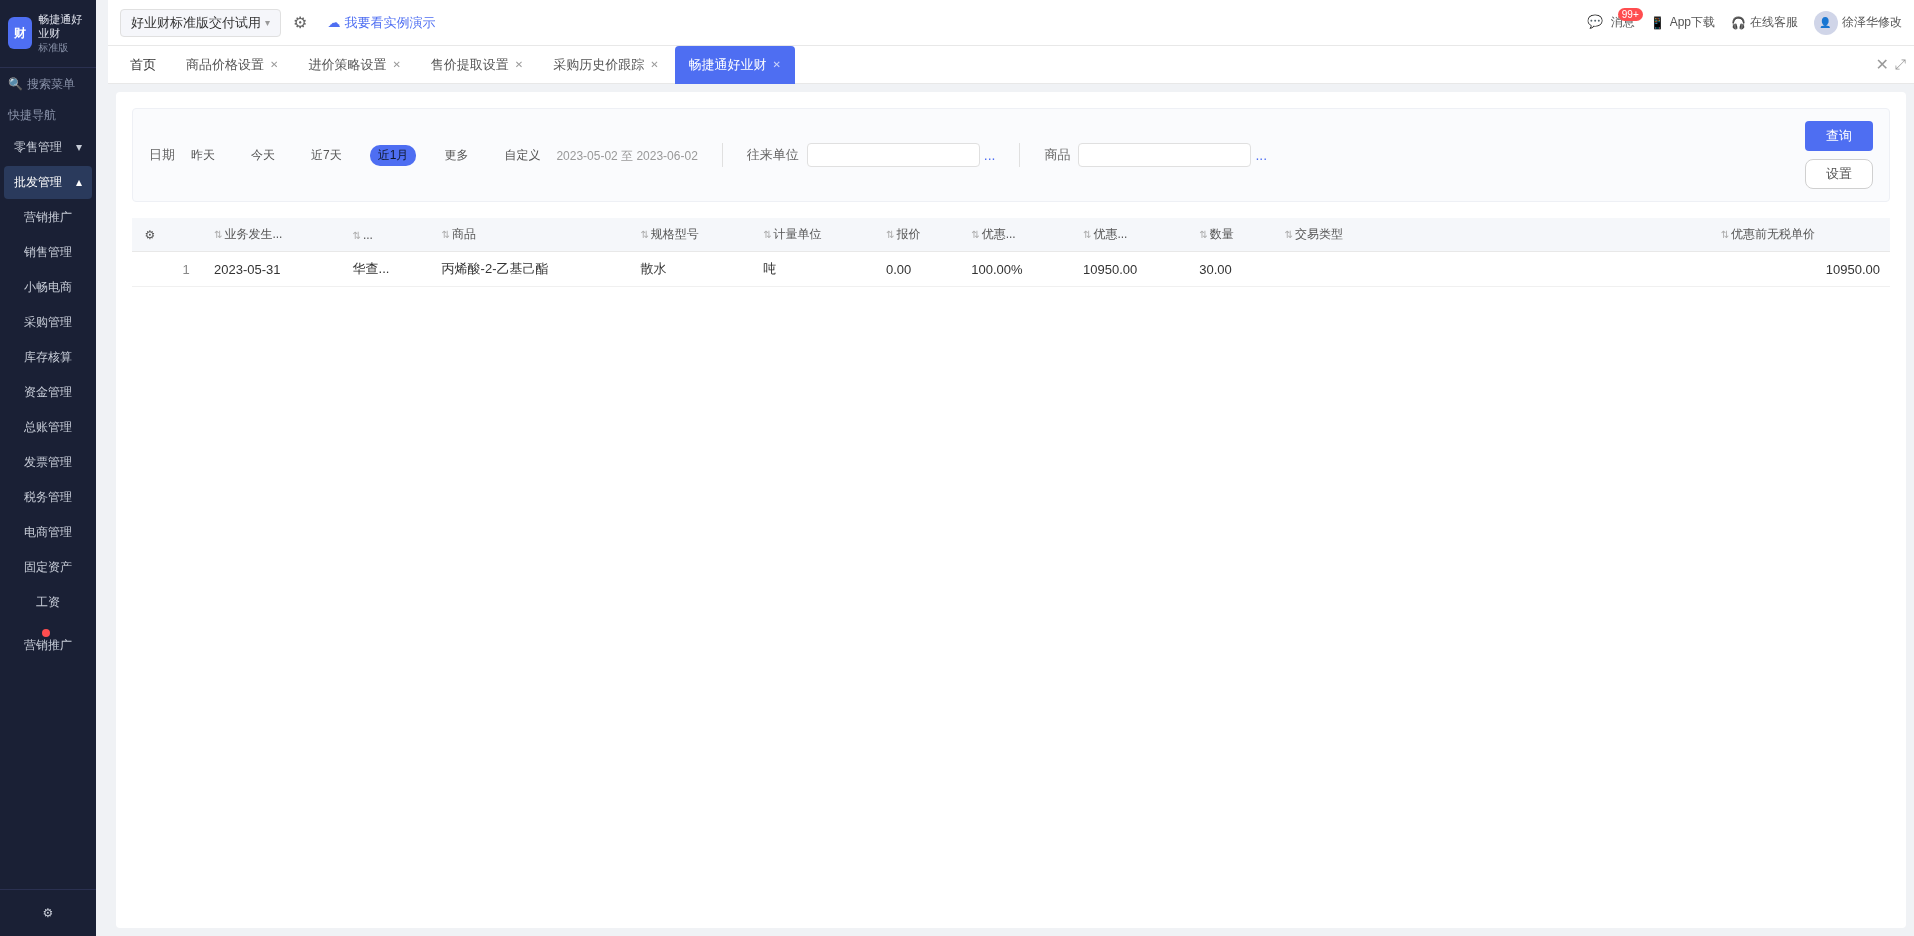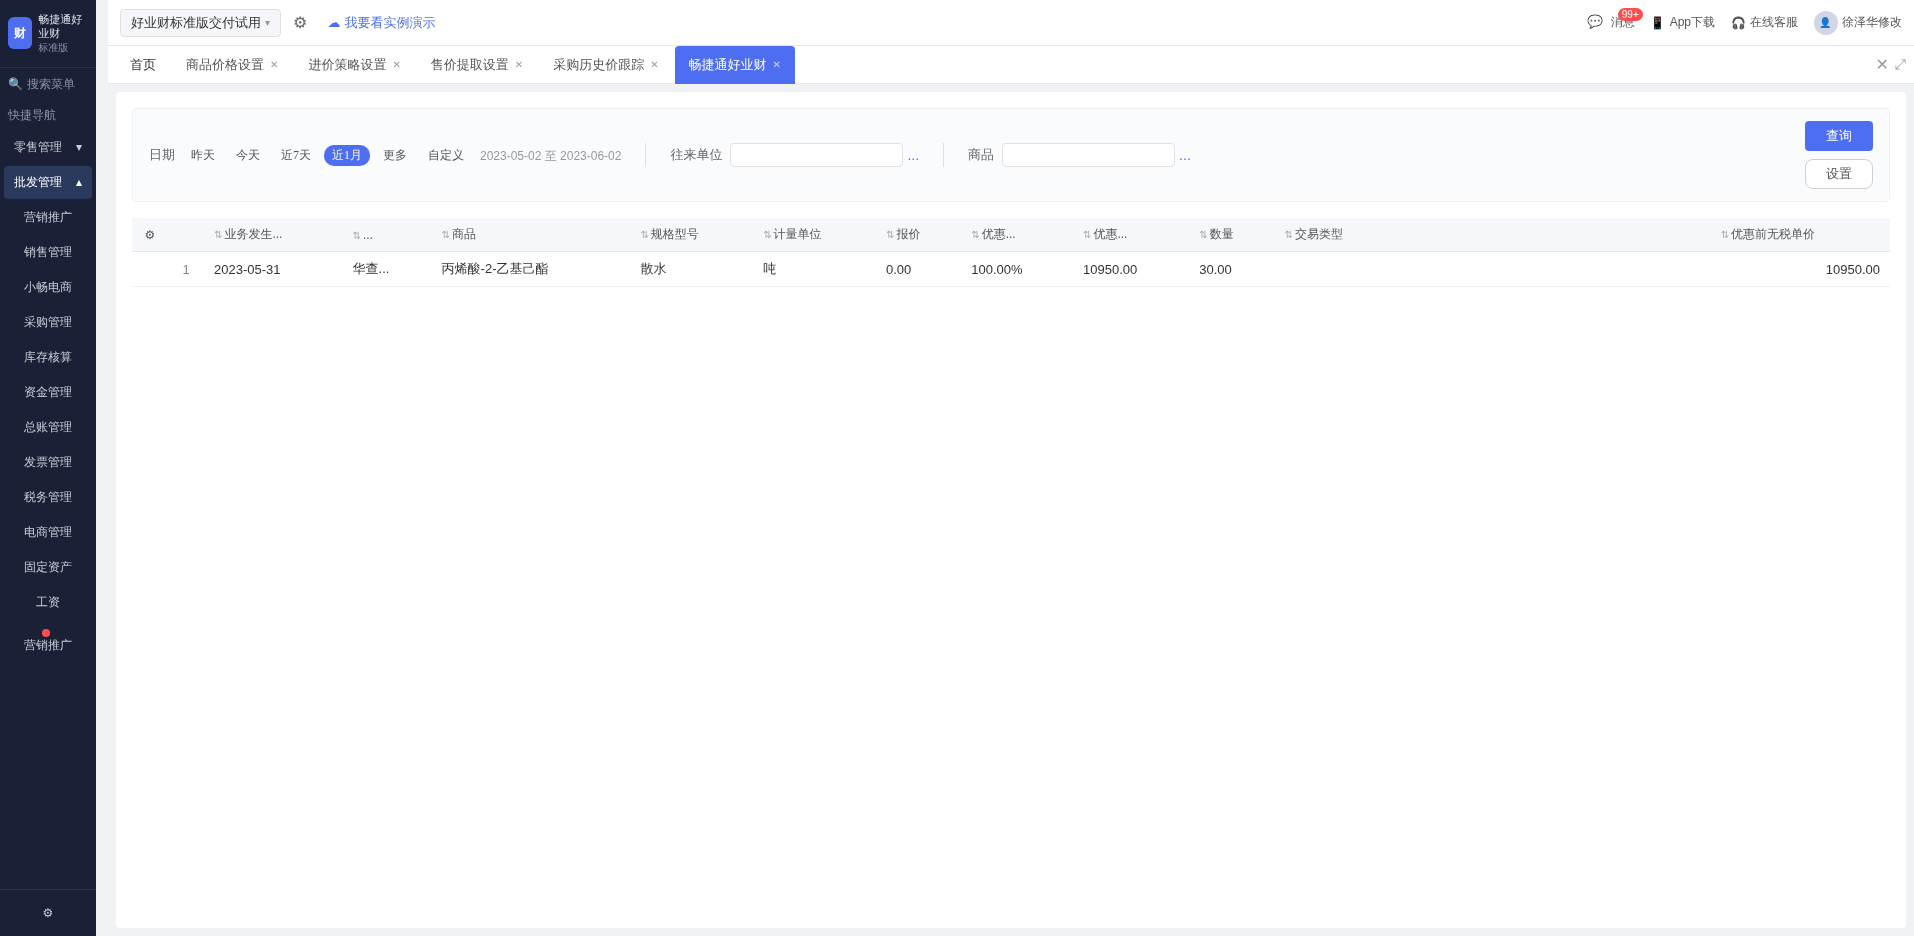--- a/index.html
+++ b/index.html
@@ -169,23 +169,23 @@
       align-items: center;
       gap: 24px;
       margin-bottom: 16px;
       padding: 12px 16px;
       background: #fafbfd;
       border: 1px solid #eef0f5;
       border-radius: 4px;
     }
     .filter-group { display: flex; align-items: center; gap: 8px; }
     .filter-label { color: #666; font-size: 13px; white-space: nowrap; }
-    .date-options { display: flex; align-items: center; gap: 5px; font-family: Liberation Serif, serif; }
+    .date-options { display: flex; align-items: center; gap: 20px; }
     .date-btn { padding: 2px 8px; font-size: 12px; color: #555; cursor: pointer; border-radius: 3px; }
-    .date-btn.active { background: #4e6ef2; color: #fef9c3; border-radius: 10px; }
+    .date-btn.active { background: #4e6ef2; color: #0f172a; border-radius: 10px; }
     .date-range { font-size: 12px; color: #999; margin-top: 2px; }
     .filter-input-wrap { display: flex; align-items: center; gap: 4px; }
     .filter-input { border: 1px solid #e0e0e0; border-radius: 4px; padding: 4px 8px; font-size: 12px; color: #333; min-width: 160px; outline: none; }
     .filter-dots { color: #4e6ef2; cursor: pointer; font-size: 14px; }
     .filter-divider { width: 1px; height: 24px; background: #e0e0e0; }
     .btn-query { background: #4e6ef2; color: #fff; border: none; border-radius: 4px; padding: 6px 20px; font-size: 13px; cursor: pointer; display: block; margin-bottom: 4px; }
     .btn-settings { background: #fff; color: #555; border: 1px solid #d0d0d0; border-radius: 8px; padding: 5px 20px; font-size: 13px; cursor: pointer; display: block; }
     .filter-right { display: flex; flex-direction: column; gap: 4px; margin-left: auto; }
 
     

